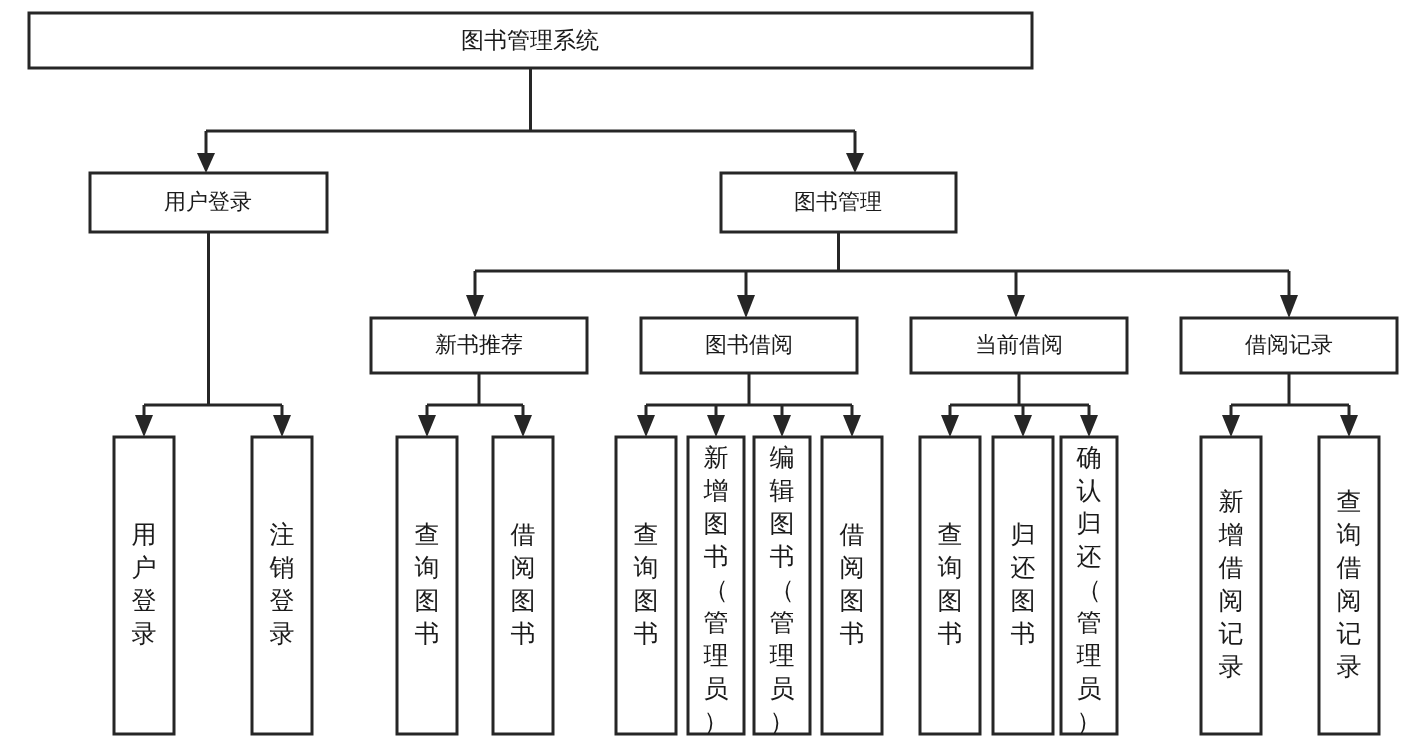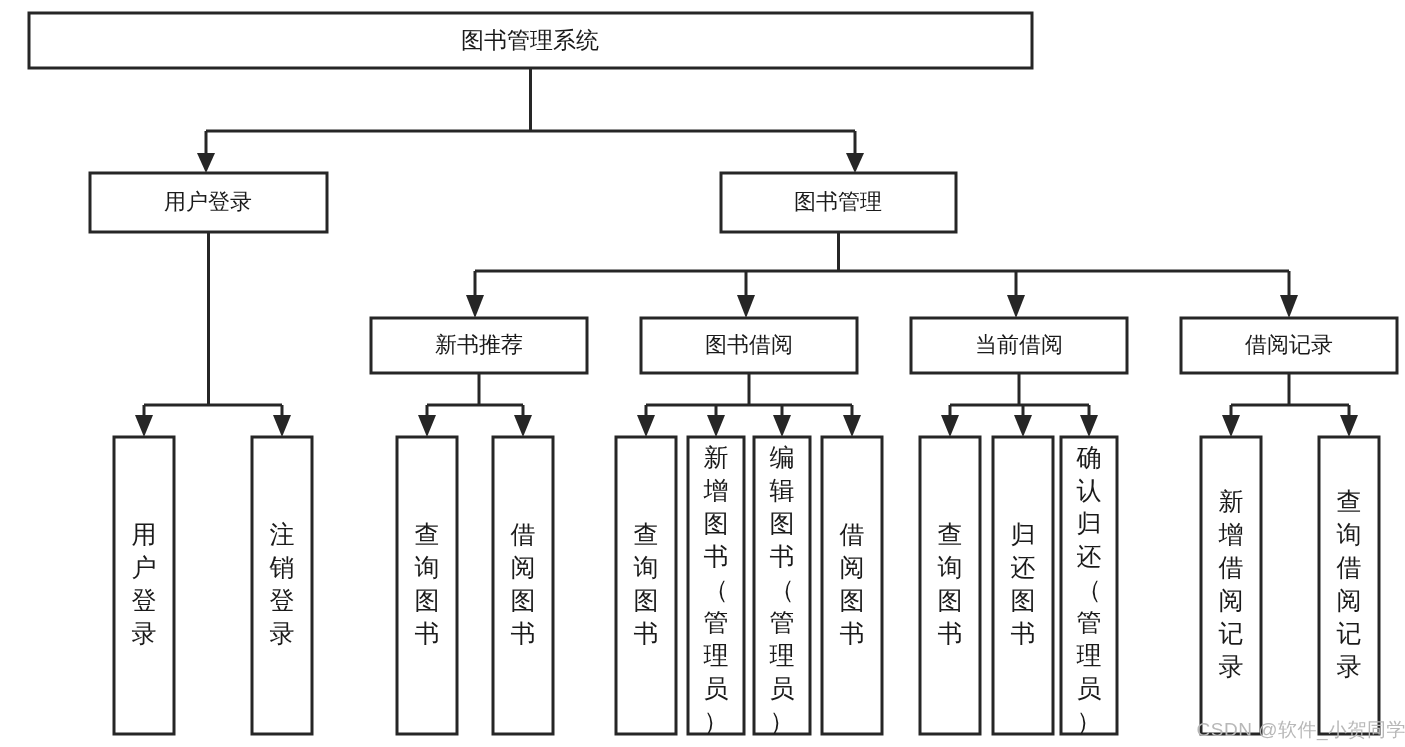--- a/index.html
+++ b/index.html
@@ -233,14 +233,13 @@
           <text class="leaf-char" x="1222"><tspan x="1222" y="503">新</tspan><tspan x="1222" y="536">增</tspan><tspan x="1222" y="569">借</tspan><tspan x="1222" y="602">阅</tspan><tspan x="1222" y="635">记</tspan><tspan x="1222" y="668">录</tspan></text>
         </g>
         <g>
           <rect class="node-rect" x="1310" y="437" width="60" height="297"></rect>
           <text class="leaf-char" x="1340"><tspan x="1340" y="503">查</tspan><tspan x="1340" y="536">询</tspan><tspan x="1340" y="569">借</tspan><tspan x="1340" y="602">阅</tspan><tspan x="1340" y="635">记</tspan><tspan x="1340" y="668">录</tspan></text>
         </g>
       </g>
 
   </svg>
 
-  <div class="watermark">CSDN @软件_小贺同学</div>
 </div>
 
 </body></html>

